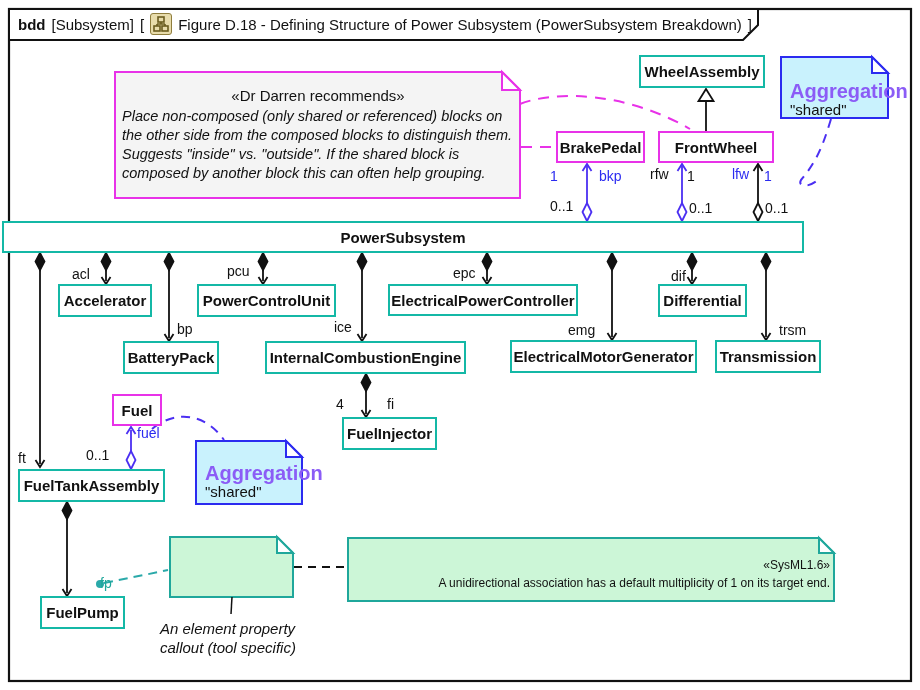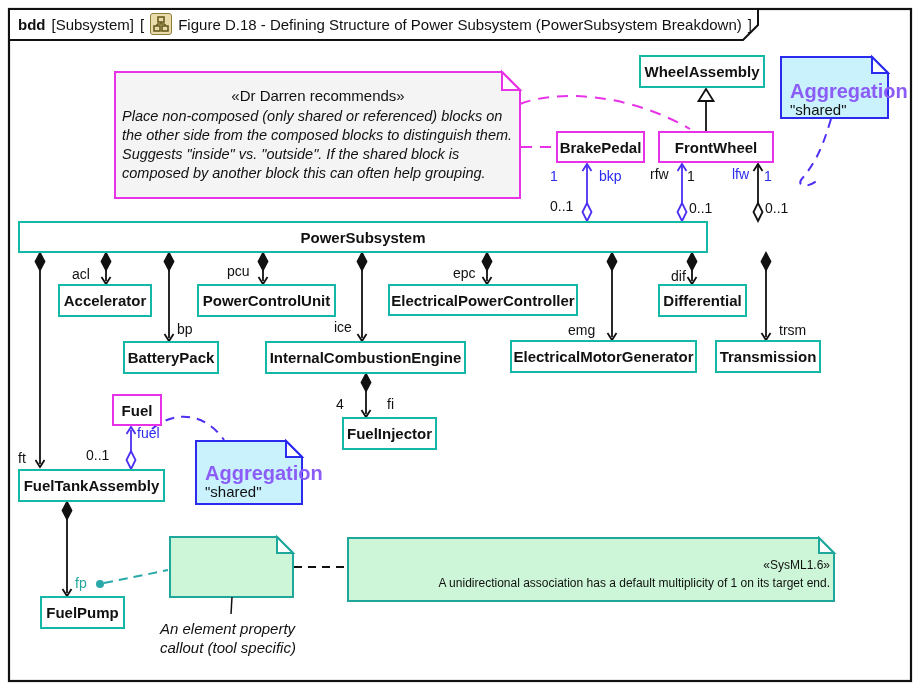--- a/index.html
+++ b/index.html
@@ -7,21 +7,21 @@
          font-family:"Liberation Sans",sans-serif;color:#111;}
   #bg{position:absolute;left:0;top:0;}
   
   .block{position:absolute;box-sizing:border-box;background:#fff;border:2px solid #14b8a6;
          display:flex;align-items:center;justify-content:center;
          font-weight:bold;font-size:15px;white-space:nowrap;}
   .block.magenta{border-color:var(--magenta);}
   
   .lbl{position:absolute;font-size:14px;line-height:14px;white-space:nowrap;color:#111;}
   .lbl.blue{color:var(--blue);}
-  .lbl.teal{color:var(--teal);}
+  .lbl.teal{color:var(--teal);margin-left:25px;}
   
   .notetext{position:absolute;}
   .note-title{font-weight:bold;font-size:20px;line-height:19px;color:#8b5cf6;}
   .note-sub{font-size:15px;line-height:18px;color:#111;}
   .dr-title{font-size:15px;text-align:center;margin-bottom:3px;}
   .dr-body{font-size:14.5px;font-style:italic;line-height:19px;}
   .sys-wrap{text-align:right;font-size:12px;line-height:18px;}
   .caption{font-style:italic;font-size:15px;line-height:19px;}
   
   .tabrow{position:absolute;left:18px;top:13px;display:flex;align-items:center;gap:6px;
@@ -175,21 +175,21 @@
         <path d="M8,6 V8 M4,8 H12 M4,8 V10 M12,8 V10"></path>
       </svg>
     </span>
     <span>Figure D.18 - Defining Structure of Power Subsystem (PowerSubsystem Breakdown)</span>
     <span>]</span>
   </div>
 
   <div class="block" style="left:639px;top:55px;width:126px;height:33px;">WheelAssembly</div>
   <div class="block magenta" style="left:556px;top:131px;width:89px;height:32px;">BrakePedal</div>
   <div class="block magenta" style="left:658px;top:131px;width:116px;height:32px;">FrontWheel</div>
-  <div class="block" style="left:18px;top:221px;width:690px;height:32px;">PowerSubsystem</div>
+  <div class="block" style="left:2px;top:221px;width:802px;height:32px;">PowerSubsystem</div>
   <div class="block" style="left:58px;top:284px;width:94px;height:33px;">Accelerator</div>
   <div class="block" style="left:197px;top:284px;width:139px;height:33px;">PowerControlUnit</div>
   <div class="block" style="left:388px;top:284px;width:190px;height:32px;">ElectricalPowerController</div>
   <div class="block" style="left:658px;top:284px;width:89px;height:33px;">Differential</div>
   <div class="block" style="left:123px;top:341px;width:96px;height:33px;">BatteryPack</div>
   <div class="block" style="left:265px;top:341px;width:201px;height:33px;">InternalCombustionEngine</div>
   <div class="block" style="left:510px;top:340px;width:187px;height:33px;">ElectricalMotorGenerator</div>
   <div class="block" style="left:715px;top:340px;width:106px;height:33px;">Transmission</div>
   <div class="block magenta" style="left:112px;top:394px;width:50px;height:32px;">Fuel</div>
   <div class="block" style="left:342px;top:417px;width:95px;height:33px;">FuelInjector</div>

